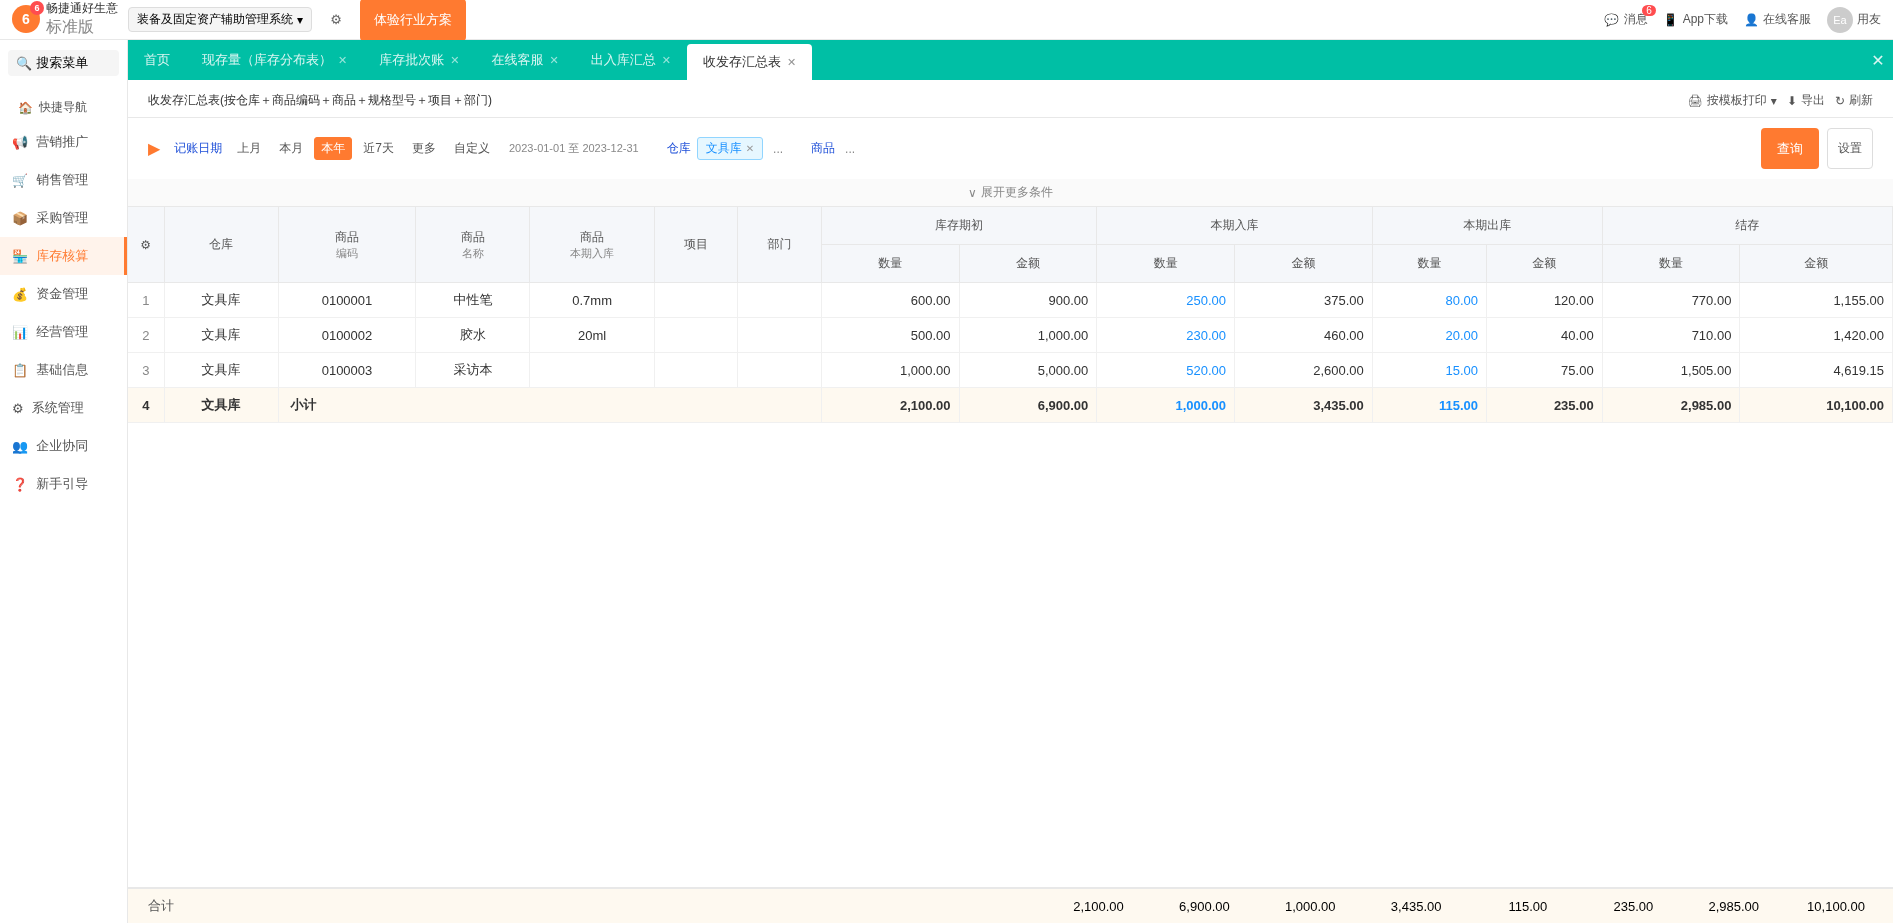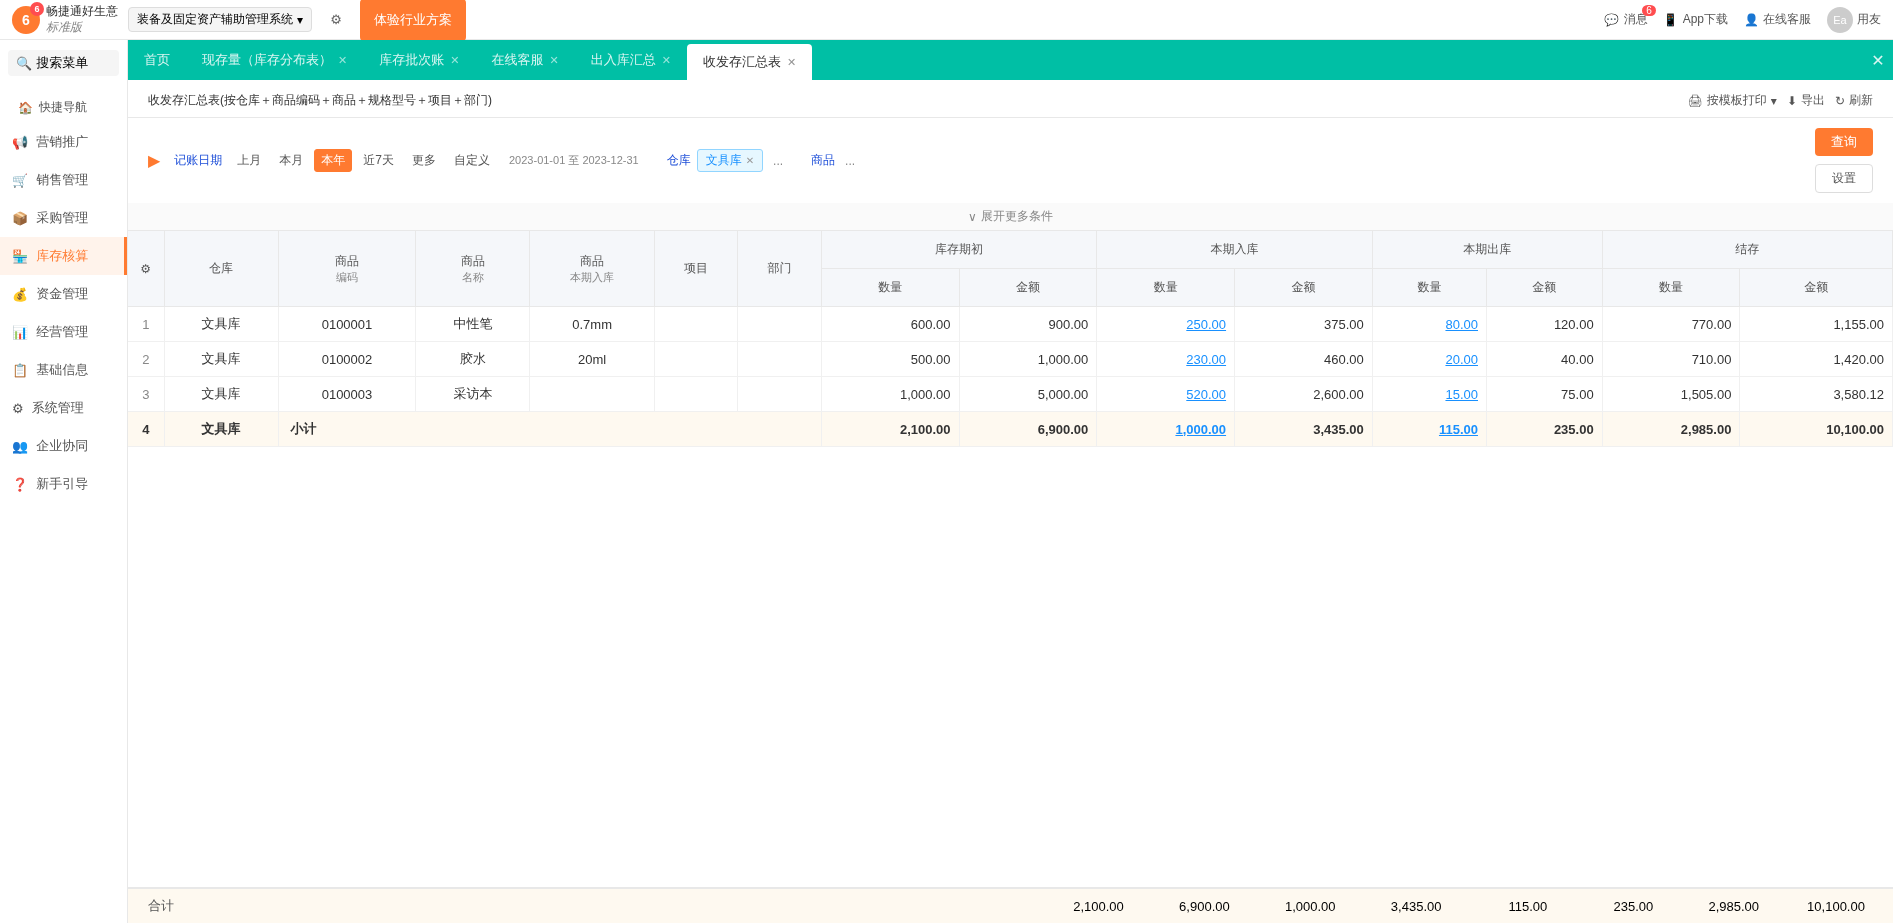--- a/index.html
+++ b/index.html
@@ -11,21 +11,21 @@
     .main-area { display: flex; flex: 1; overflow: hidden; }
     .sidebar { width: 128px; background: #fff; border-right: 1px solid #e8e8e8; display: flex; flex-direction: column; }
     .content-area { flex: 1; display: flex; flex-direction: column; overflow: hidden; }
 
     
     .top-bar-left { display: flex; align-items: center; gap: 10px; }
     .logo-area { display: flex; align-items: center; gap: 6px; }
     .logo-icon { width: 28px; height: 28px; background: #ff7a30; border-radius: 50%; display: flex; align-items: center; justify-content: center; color: #fff; font-weight: bold; font-size: 14px; position: relative; }
     .logo-badge { position: absolute; top: -4px; right: -4px; background: #ff4d4f; color: #fff; border-radius: 50%; width: 14px; height: 14px; font-size: 9px; display: flex; align-items: center; justify-content: center; }
     .logo-text { font-size: 12px; color: #333; line-height: 1.3; }
-    .logo-text .sub { color: #888; font-size: 12px; font-style: italic; }
+    .logo-text .sub { color: #888; font-size: 16px; }
     .system-selector { display: flex; align-items: center; gap: 4px; background: #f5f5f5; border: 1px solid #ddd; border-radius: 4px; padding: 3px 8px; cursor: pointer; font-size: 12px; }
     .gear-icon-btn { width: 28px; height: 28px; display: flex; align-items: center; justify-content: center; cursor: pointer; color: #666; }
     .experience-btn { background: #ff7a30; color: #fff; border: none; border-radius: 4px; padding: 12px 14px; cursor: pointer; font-size: 13px; }
     .top-bar-right { display: flex; align-items: center; gap: 16px; font-size: 12px; color: #555; }
     .top-bar-right-item { display: flex; align-items: center; gap: 4px; cursor: pointer; position: relative; }
     .badge { background: #ff4d4f; color: #fff; border-radius: 10px; padding: 0 4px; font-size: 10px; position: absolute; top: -6px; right: -8px; }
     .user-avatar { width: 26px; height: 26px; background: #ccc; border-radius: 50%; display: flex; align-items: center; justify-content: center; font-size: 11px; color: #fff; overflow: hidden; }
 
     
     .tabs-bar { height: 40px; background: #00bfa5; display: flex; align-items: center; padding: 0 0; position: relative; }
@@ -47,34 +47,34 @@
     .filter-label { color: #1d4ed8; font-size: 12px; white-space: nowrap; }
     .date-shortcuts { display: flex; align-items: center; gap: 4px; justify-content: space-between; }
     .date-btn { padding: 2px 6px; border-radius: 3px; cursor: pointer; font-size: 12px; color: #555; border: 1px solid transparent; }
     .date-btn.active { background: #ff7a30; color: #fff; border-color: #ff7a30; }
     .date-range { font-size: 11px; color: #888; margin-left: 4px; }
     .warehouse-filter { display: flex; align-items: center; gap: 6px; margin-left: 20px; }
     .tag-item { background: #e6f7ff; border: 1px solid #91d5ff; border-radius: 3px; padding: 2px 8px; font-size: 12px; color: #1890ff; display: flex; align-items: center; gap: 4px; }
     .tag-close { cursor: pointer; color: #999; font-size: 10px; }
     .filter-more { color: #888; font-size: 12px; cursor: pointer; margin-left: 4px; }
     .goods-filter { display: flex; align-items: center; gap: 6px; margin-left: 20px; }
-    .action-btns { margin-left: auto; display: flex; gap: 8px; flex-direction: column; }
+    .action-btns { margin-left: auto; display: flex; gap: 8px; }
     .btn-query { background: #ff7a30; color: #fff; border: none; border-radius: 4px; padding: 5px 16px; cursor: pointer; font-size: 13px; }
-    .btn-settings { background: #fff; color: #555; border: 1px solid #ddd; border-radius: 4px; padding: 5px 10px; cursor: pointer; font-size: 12px; }
+    .btn-settings { background: #fff; color: #555; border: 1px solid #ddd; border-radius: 4px; padding: 11px 10px; cursor: pointer; font-size: 12px; }
     .expand-btn { display: flex; align-items: center; gap: 4px; color: #888; font-size: 12px; cursor: pointer; background: none; border: none; }
     .page-action-btn { display: flex; align-items: center; gap: 4px; font-size: 12px; color: #555; cursor: pointer; background: none; border: none; }
 
     
     .table-wrapper { flex: 1; overflow: auto; background: #fff; margin: 0; }
     table { width: 100%; border-collapse: collapse; font-size: 13px; }
     thead tr { background: #f5f7fa; }
     th { padding: 10px 8px; text-align: center; font-weight: 500; color: #555; border-bottom: 1px solid #e8e8e8; border-right: 1px solid #e8e8e8; white-space: nowrap; font-size: 12px; }
     td { padding: 8px 8px; text-align: center; border-bottom: 1px solid #f0f0f0; border-right: 1px solid #f0f0f0; color: #333; font-size: 13px; }
     .row-subtotal td { background: #fef9f0; font-weight: bold; }
-    .col-link { color: #1890ff; text-decoration: underline; cursor: pointer; }
+    .col-link { color: #1890ff; cursor: pointer; }
     .th-group { text-align: center; border-bottom: 1px solid #e8e8e8; }
     .settings-th { width: 36px; }
     .num-col { text-align: right; }
 
     
     .table-footer { background: #fef9f0; border-top: 2px solid #e8e8e8; display: flex; align-items: center; padding: 8px 20px; font-size: 13px; font-weight: 500; }
     .footer-label { color: #555; margin-right: 20px; }
     .footer-values { display: flex; gap: 0; flex: 1; }
     .footer-cell { flex: 1; text-align: right; padding-right: 8px; }
 
@@ -369,21 +369,21 @@
     <td></td>
     <td></td>
     <td></td>
     <td class="num-col">1,000.00</td>
     <td class="num-col">5,000.00</td>
     <td class="num-col"><span class="col-link">520.00</span></td>
     <td class="num-col">2,600.00</td>
     <td class="num-col"><span class="col-link">15.00</span></td>
     <td class="num-col">75.00</td>
     <td class="num-col">1,505.00</td>
-    <td class="num-col">3,580.12</td>
+    <td class="num-col">4,619.15</td>
   </tr>
                 <tr class="row-subtotal">
   <td class="row-bold">4</td>
   <td class="row-bold">文具库</td>
   <td class="row-bold" colspan="5" style="text-align:left;padding-left:12px;">小计</td>
   <td class="num-col row-bold">2,100.00</td>
   <td class="num-col row-bold">6,900.00</td>
   <td class="num-col row-bold"><span class="col-link">1,000.00</span></td>
   <td class="num-col row-bold">3,435.00</td>
   <td class="num-col row-bold"><span class="col-link">115.00</span></td>

